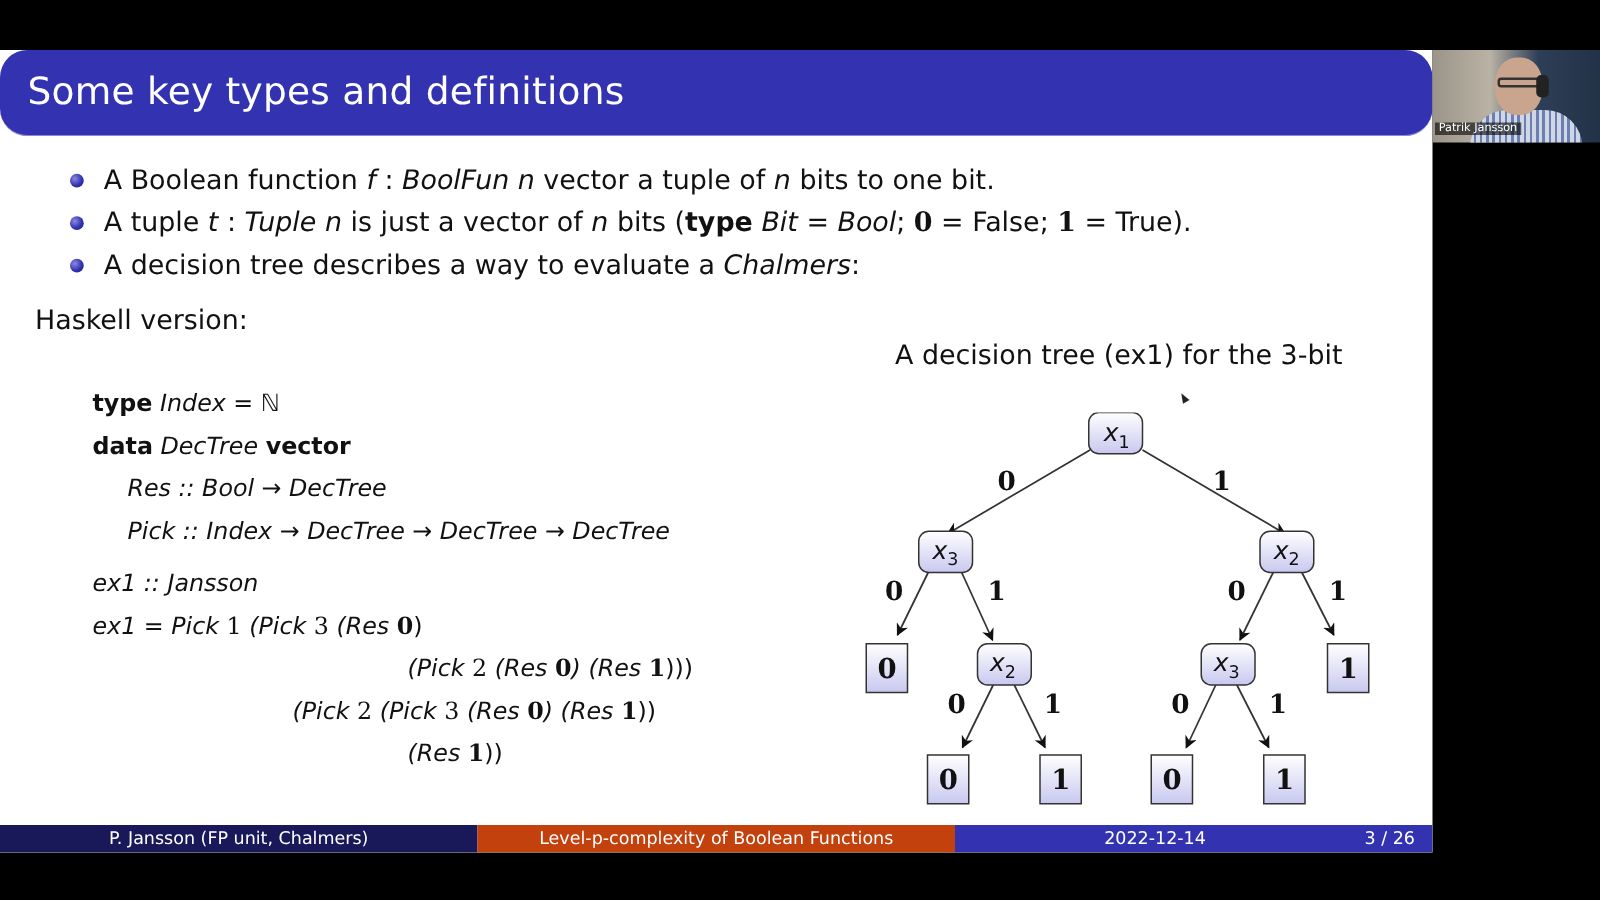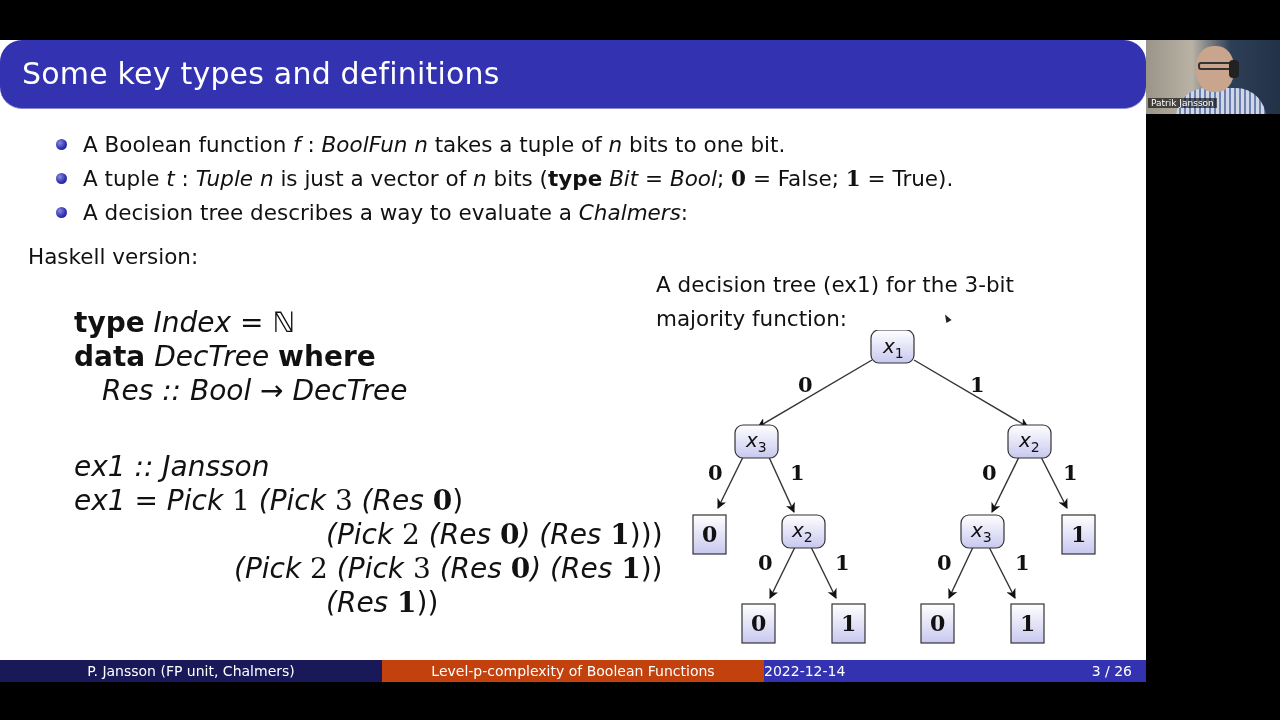--- a/index.html
+++ b/index.html
@@ -23,29 +23,29 @@
   .bullets { position: absolute; left: 52px; top: 88px; margin: 0; padding: 0; list-style: none; }
   .bullets li { position: relative; font-size: 21.5px; color: #111; height: 34px; line-height: 34px; padding-left: 31px; white-space: nowrap; }
   .bullet-dot {
     position: absolute; left: 4px; top: 11px; width: 11px; height: 11px; border-radius: 50%;
     background: radial-gradient(circle at 35% 35%, #8a8ae0 0%, #3333b2 55%, #1a1a70 100%);
   }
   .it { font-style: italic; }
   .bf { font-weight: bold; }
   .serif { font-family: "DejaVu Serif", "Liberation Serif", serif; }
   .hs-label { position: absolute; left: 28px; top: 204px; font-size: 21.5px; color: #111; }
-  .code { position: absolute; left: 74px; font-size: 28px; color: #111; white-space: nowrap; line-height: 34px; }
-  .tree-caption { position: absolute; left: 656px; top: 228px; font-size: 21.5px; color: #111; line-height: 34px; }
+  .code { position: absolute; left: 74px; font-size: 19px; color: #111; white-space: nowrap; line-height: 34px; }
+  .tree-caption { position: absolute; left: 716px; top: 228px; font-size: 21.5px; color: #111; line-height: 34px; }
   .tree-svg { position: absolute; left: 680px; top: 290px; }
   .footer { position: absolute; left: 0; top: 620px; width: 1146px; height: 22px; display: flex; }
   .footer div { height: 22px; line-height: 22px; color: #fff; font-size: 14px; text-align: center; }
   .f1 { width: 382px; background: #191959; }
   .f2 { width: 382px; background: #c2410c; }
   .f3 { width: 382px; background: #3333b2; position: relative; }
-  .f3 .date { position: absolute; left: 0; width: 320px; text-align: left; }
+  .f3 .date { position: absolute; left: 0; width: 320px; text-align: center; }
   .f3 .page { position: absolute; right: 14px; }
   .webcam {
     position: absolute; left: 1146px; top: 40px; width: 154px; height: 74px; overflow: hidden;
     background: linear-gradient(90deg, #9b9488 0%, #b9b2a5 30%, #2d3f57 55%, #1e2c40 100%);
   }
   .cam-head { position: absolute; left: 50px; top: 6px; width: 38px; height: 46px; border-radius: 45%; background: #c9a58e; }
   .cam-body { position: absolute; left: 30px; top: 48px; width: 90px; height: 40px; border-radius: 30px 30px 0 0;
     background: repeating-linear-gradient(90deg, #cfd6e6 0 3px, #6d7fb0 3px 5px); }
   .cam-glasses { position: absolute; left: 52px; top: 22px; width: 34px; height: 8px; border: 2px solid #333; border-radius: 3px; box-sizing: border-box; }
   .cam-headset { position: absolute; left: 83px; top: 20px; width: 10px; height: 18px; border-radius: 4px; background: #222; }
@@ -57,58 +57,58 @@
 <body>
 
 <div class="slide">
   <div class="titlebar">
     <div class="title">Some key types and definitions</div>
   </div>
 
   <ul class="bullets">
     <li>
       <span class="bullet-dot"></span>
-      <span>A Boolean function </span><span class="it">f</span><span> : </span><span class="it">BoolFun n</span><span> takes a tuple of </span><span class="it">n</span><span> bits to one bit.</span>
+      <span>A Boolean function </span><span class="it">f</span><span> : </span><span class="it">BoolFun n</span><span> vector a tuple of </span><span class="it">n</span><span> bits to one bit.</span>
     </li>
     <li>
       <span class="bullet-dot"></span>
       <span>A tuple </span><span class="it">t</span><span> : </span><span class="it">Tuple n</span><span> is just a vector of </span><span class="it">n</span><span> bits (</span><span class="bf">type</span><span> </span><span class="it">Bit</span><span> = </span><span class="it">Bool</span><span>; </span><span class="bf serif">0</span><span> = False; </span><span class="bf serif">1</span><span> = True).</span>
     </li>
     <li>
       <span class="bullet-dot"></span>
       <span>A decision tree describes a way to evaluate a </span><span class="it">Chalmers</span><span>:</span>
     </li>
   </ul>
 
   <div class="hs-label">Haskell version:</div>
 
   <div class="code" style="top:266px;">
     <span class="bf">type</span> <span class="it">Index</span><span> = ℕ</span>
   </div>
   <div class="code" style="top:300px;">
-    <span class="bf">data</span> <span class="it">DecTree</span> <span class="bf">where</span>
+    <span class="bf">data</span> <span class="it">DecTree</span> <span class="bf">vector</span>
   </div>
   <div class="code it" style="top:334px; left:102px;">Res  :: Bool → DecTree</div>
+  <div class="code it" style="top:368px; left:102px;">Pick :: Index → DecTree → DecTree → DecTree</div>
   <div class="code it" style="top:410px;">ex1 :: Jansson</div>
   <div class="code" style="top:444px;">
     <span class="it">ex1 = Pick </span><span class="serif">1</span><span class="it"> (Pick </span><span class="serif">3</span><span class="it"> (Res </span><span class="bf serif">0</span><span>)</span>
   </div>
   <div class="code" style="top:478px; left:326px;">
     <span class="it">(Pick </span><span class="serif">2</span><span class="it"> (Res </span><span class="bf serif">0</span><span class="it">) (Res </span><span class="bf serif">1</span><span>)))</span>
   </div>
   <div class="code" style="top:512px; left:234px;">
     <span class="it">(Pick </span><span class="serif">2</span><span class="it"> (Pick </span><span class="serif">3</span><span class="it"> (Res </span><span class="bf serif">0</span><span class="it">) (Res </span><span class="bf serif">1</span><span>))</span>
   </div>
   <div class="code" style="top:546px; left:326px;">
     <span class="it">(Res </span><span class="bf serif">1</span><span>))</span>
   </div>
 
   <div class="tree-caption">
     <div>A decision tree (ex1) for the 3-bit</div>
-    <div>majority function:</div>
   </div>
 
   <svg class="tree-svg" width="440" height="320" viewBox="0 0 440 320">
     <defs>
       <linearGradient id="nodeGrad" x1="0" y1="0" x2="0" y2="1">
         <stop offset="0%" stop-color="#ffffff"></stop>
         <stop offset="100%" stop-color="#c8c8f0"></stop>
       </linearGradient>
       <marker id="arr" markerWidth="10" markerHeight="10" refX="9" refY="5" orient="auto" markerUnits="userSpaceOnUse">
         <path d="M0,0 L10,5 L0,10 L3,5 Z" fill="#111"></path>

